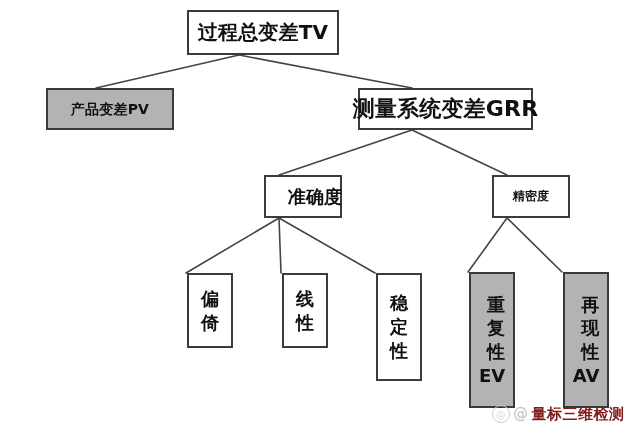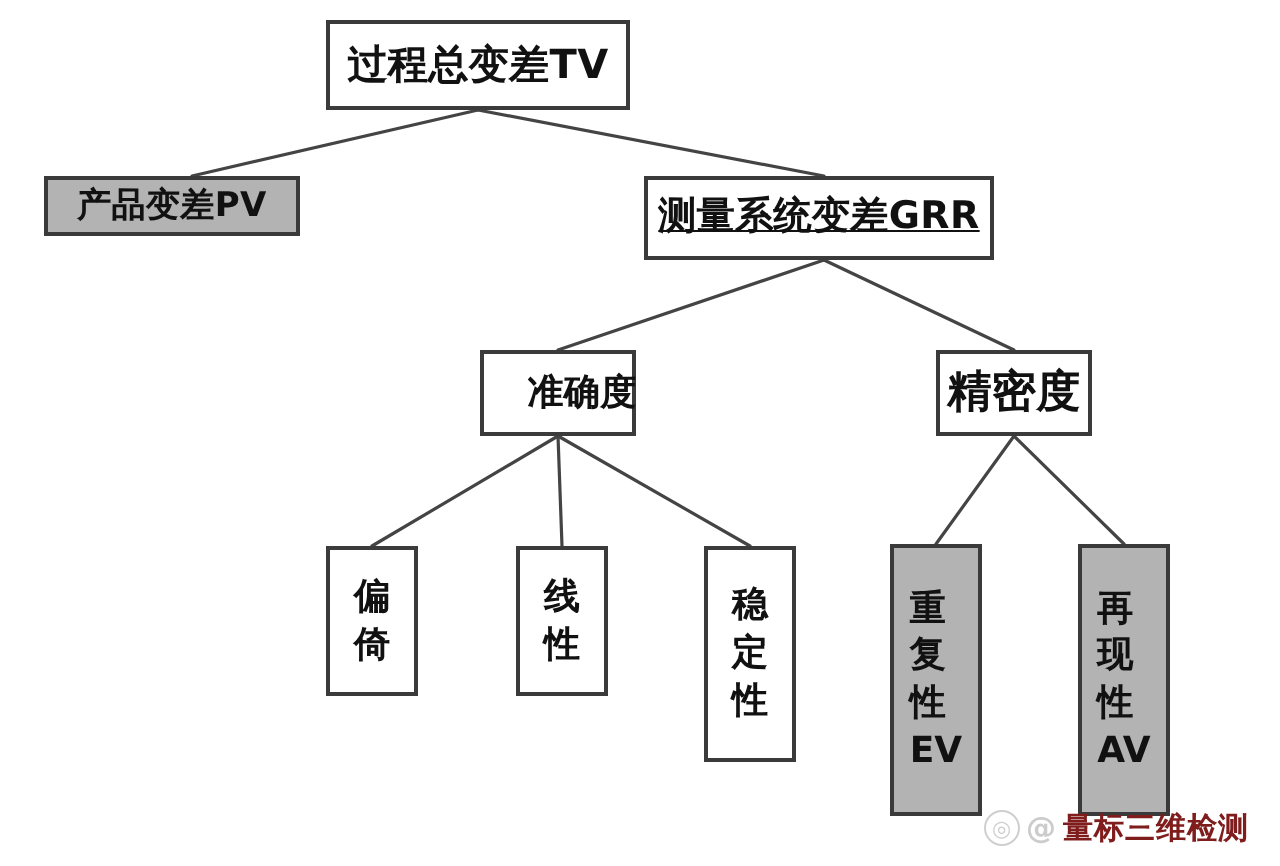--- a/index.html
+++ b/index.html
@@ -30,22 +30,23 @@
     position: absolute;
     box-sizing: border-box;
     display: flex;
     align-items: center;
     justify-content: center;
     background: #ffffff;
     border: 2px solid #3b3b3b;
     color: #111111;
     font-weight: bold;
     line-height: 1.32;
-    text-align: left;
+    text-align: right;
     z-index: 2;
+    margin-left: 24px;
   }
   .node.shaded {
     background: #b3b3b3;
     border-color: #3a3a3a;
   }
   .node .label {
     display: block;
     padding: 0 2px;
   }
   
@@ -57,24 +58,24 @@
   .node.vert {
     align-items: center;
   }
   .node.vert .label {
     white-space: pre-line;
     letter-spacing: 0;
   }
 
   
   #node-tv        { left: 163px; top: 10px;  width: 152px; height: 45px;  font-size: 20px; }
-  #node-pv        { left: 22px;  top: 88px;  width: 128px; height: 30px;  font-size: 17px; }
-  #node-grr       { left: 322px; top: 88px;  width: 175px; height: 42px;  font-size: 19px; text-decoration: underline; }
+  #node-pv        { left: 22px;  top: 88px;  width: 128px; height: 42px;  font-size: 14px; }
+  #node-grr       { left: 334px; top: 88px;  width: 175px; height: 42px;  font-size: 22px; }
   #node-accuracy  { left: 240px; top: 175px; width: 78px;  height: 43px;  font-size: 18px; padding-left: 24px; }
-  #node-precision { left: 468px; top: 175px; width: 78px;  height: 43px;  font-size: 22px; }
+  #node-precision { left: 468px; top: 175px; width: 78px;  height: 43px;  font-size: 12px; }
   #node-bias      { left: 163px; top: 273px; width: 46px;  height: 75px;  font-size: 18px; }
   #node-linearity { left: 258px; top: 273px; width: 46px;  height: 75px;  font-size: 18px; }
   #node-stability { left: 352px; top: 273px; width: 46px;  height: 108px; font-size: 18px; }
   #node-ev        { left: 445px; top: 272px; width: 46px;  height: 136px; font-size: 18px; }
   #node-av        { left: 539px; top: 272px; width: 46px;  height: 136px; font-size: 18px; }
 
   #watermark {
     position: absolute;
     left: 492px;
     top: 401px;

